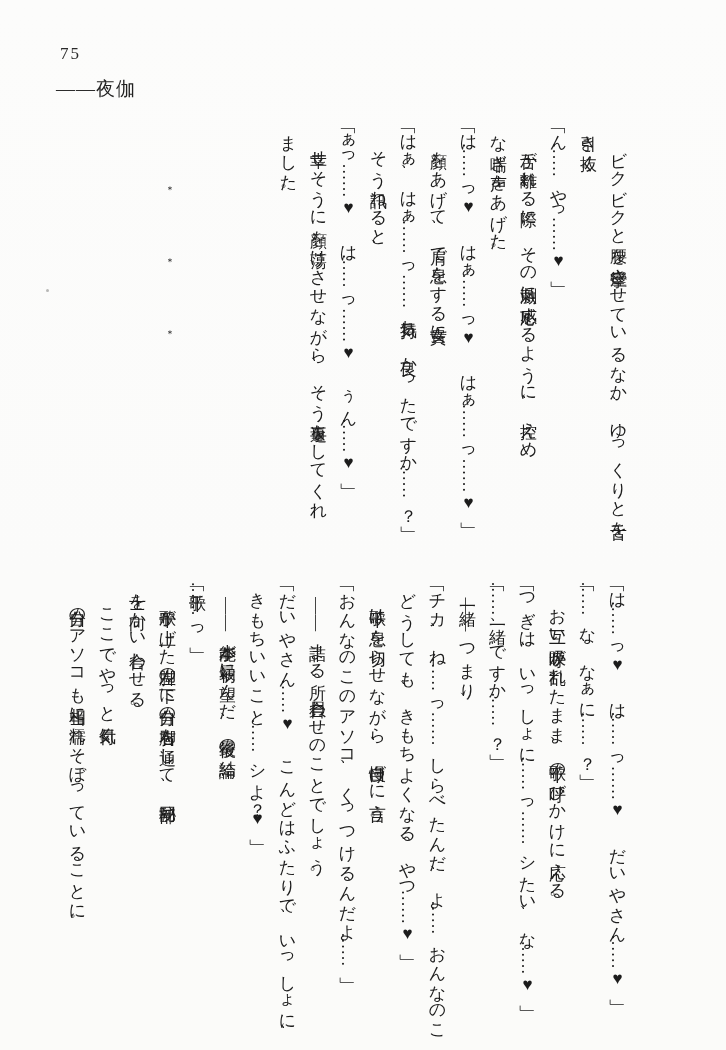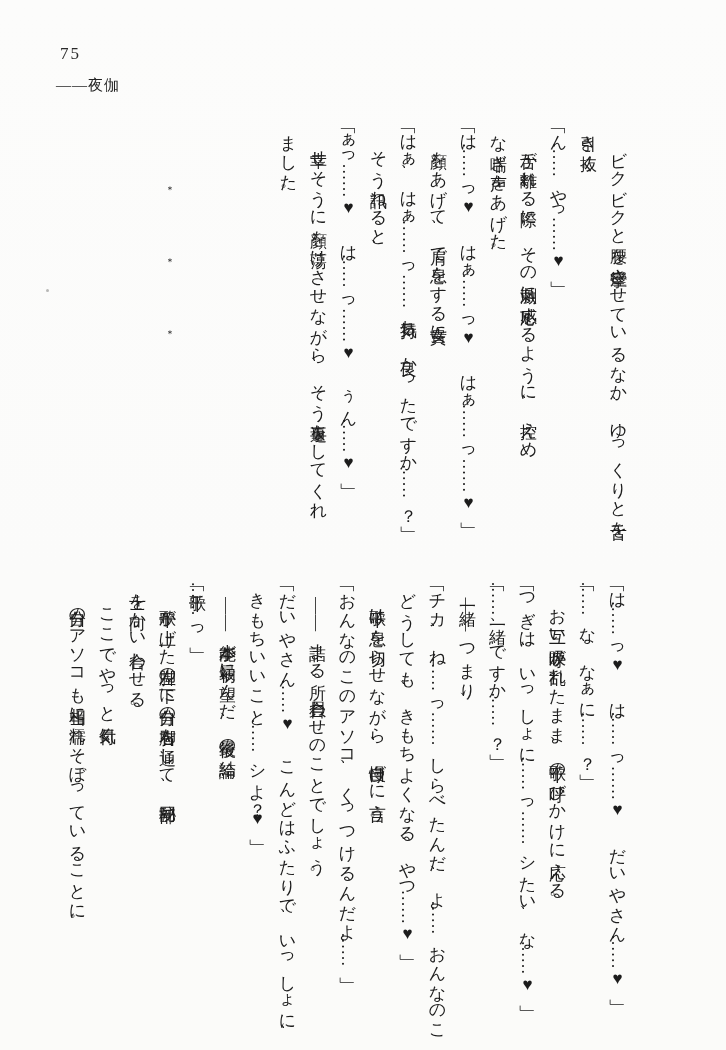--- a/index.html
+++ b/index.html
@@ -15,21 +15,21 @@
     background:linear-gradient(180deg,#fcfcfb 0%,#fbfbfa 55%,#fbfbf9 100%);
     color:#1c1c1c;
     overflow:hidden;
   }
   .page-number{
     position:absolute;left:60px;top:44px;
     font-size:17px;letter-spacing:2px;color:#2a2a2a;
   }
   .running-header{
     position:absolute;left:56px;top:76px;
-    font-size:15px;letter-spacing:1px;color:#222;
+    font-size:19px;letter-spacing:1px;color:#222;
   }
   .vblock{
     position:absolute;
     writing-mode:vertical-rl;
     text-orientation:mixed;
     font-size:17px;
     color:#1c1c1c;
   }
   .vblock.upper{top:123px;right:93px;height:445px;}
   .vblock.lower{top:581px;right:94px;height:464px;}

